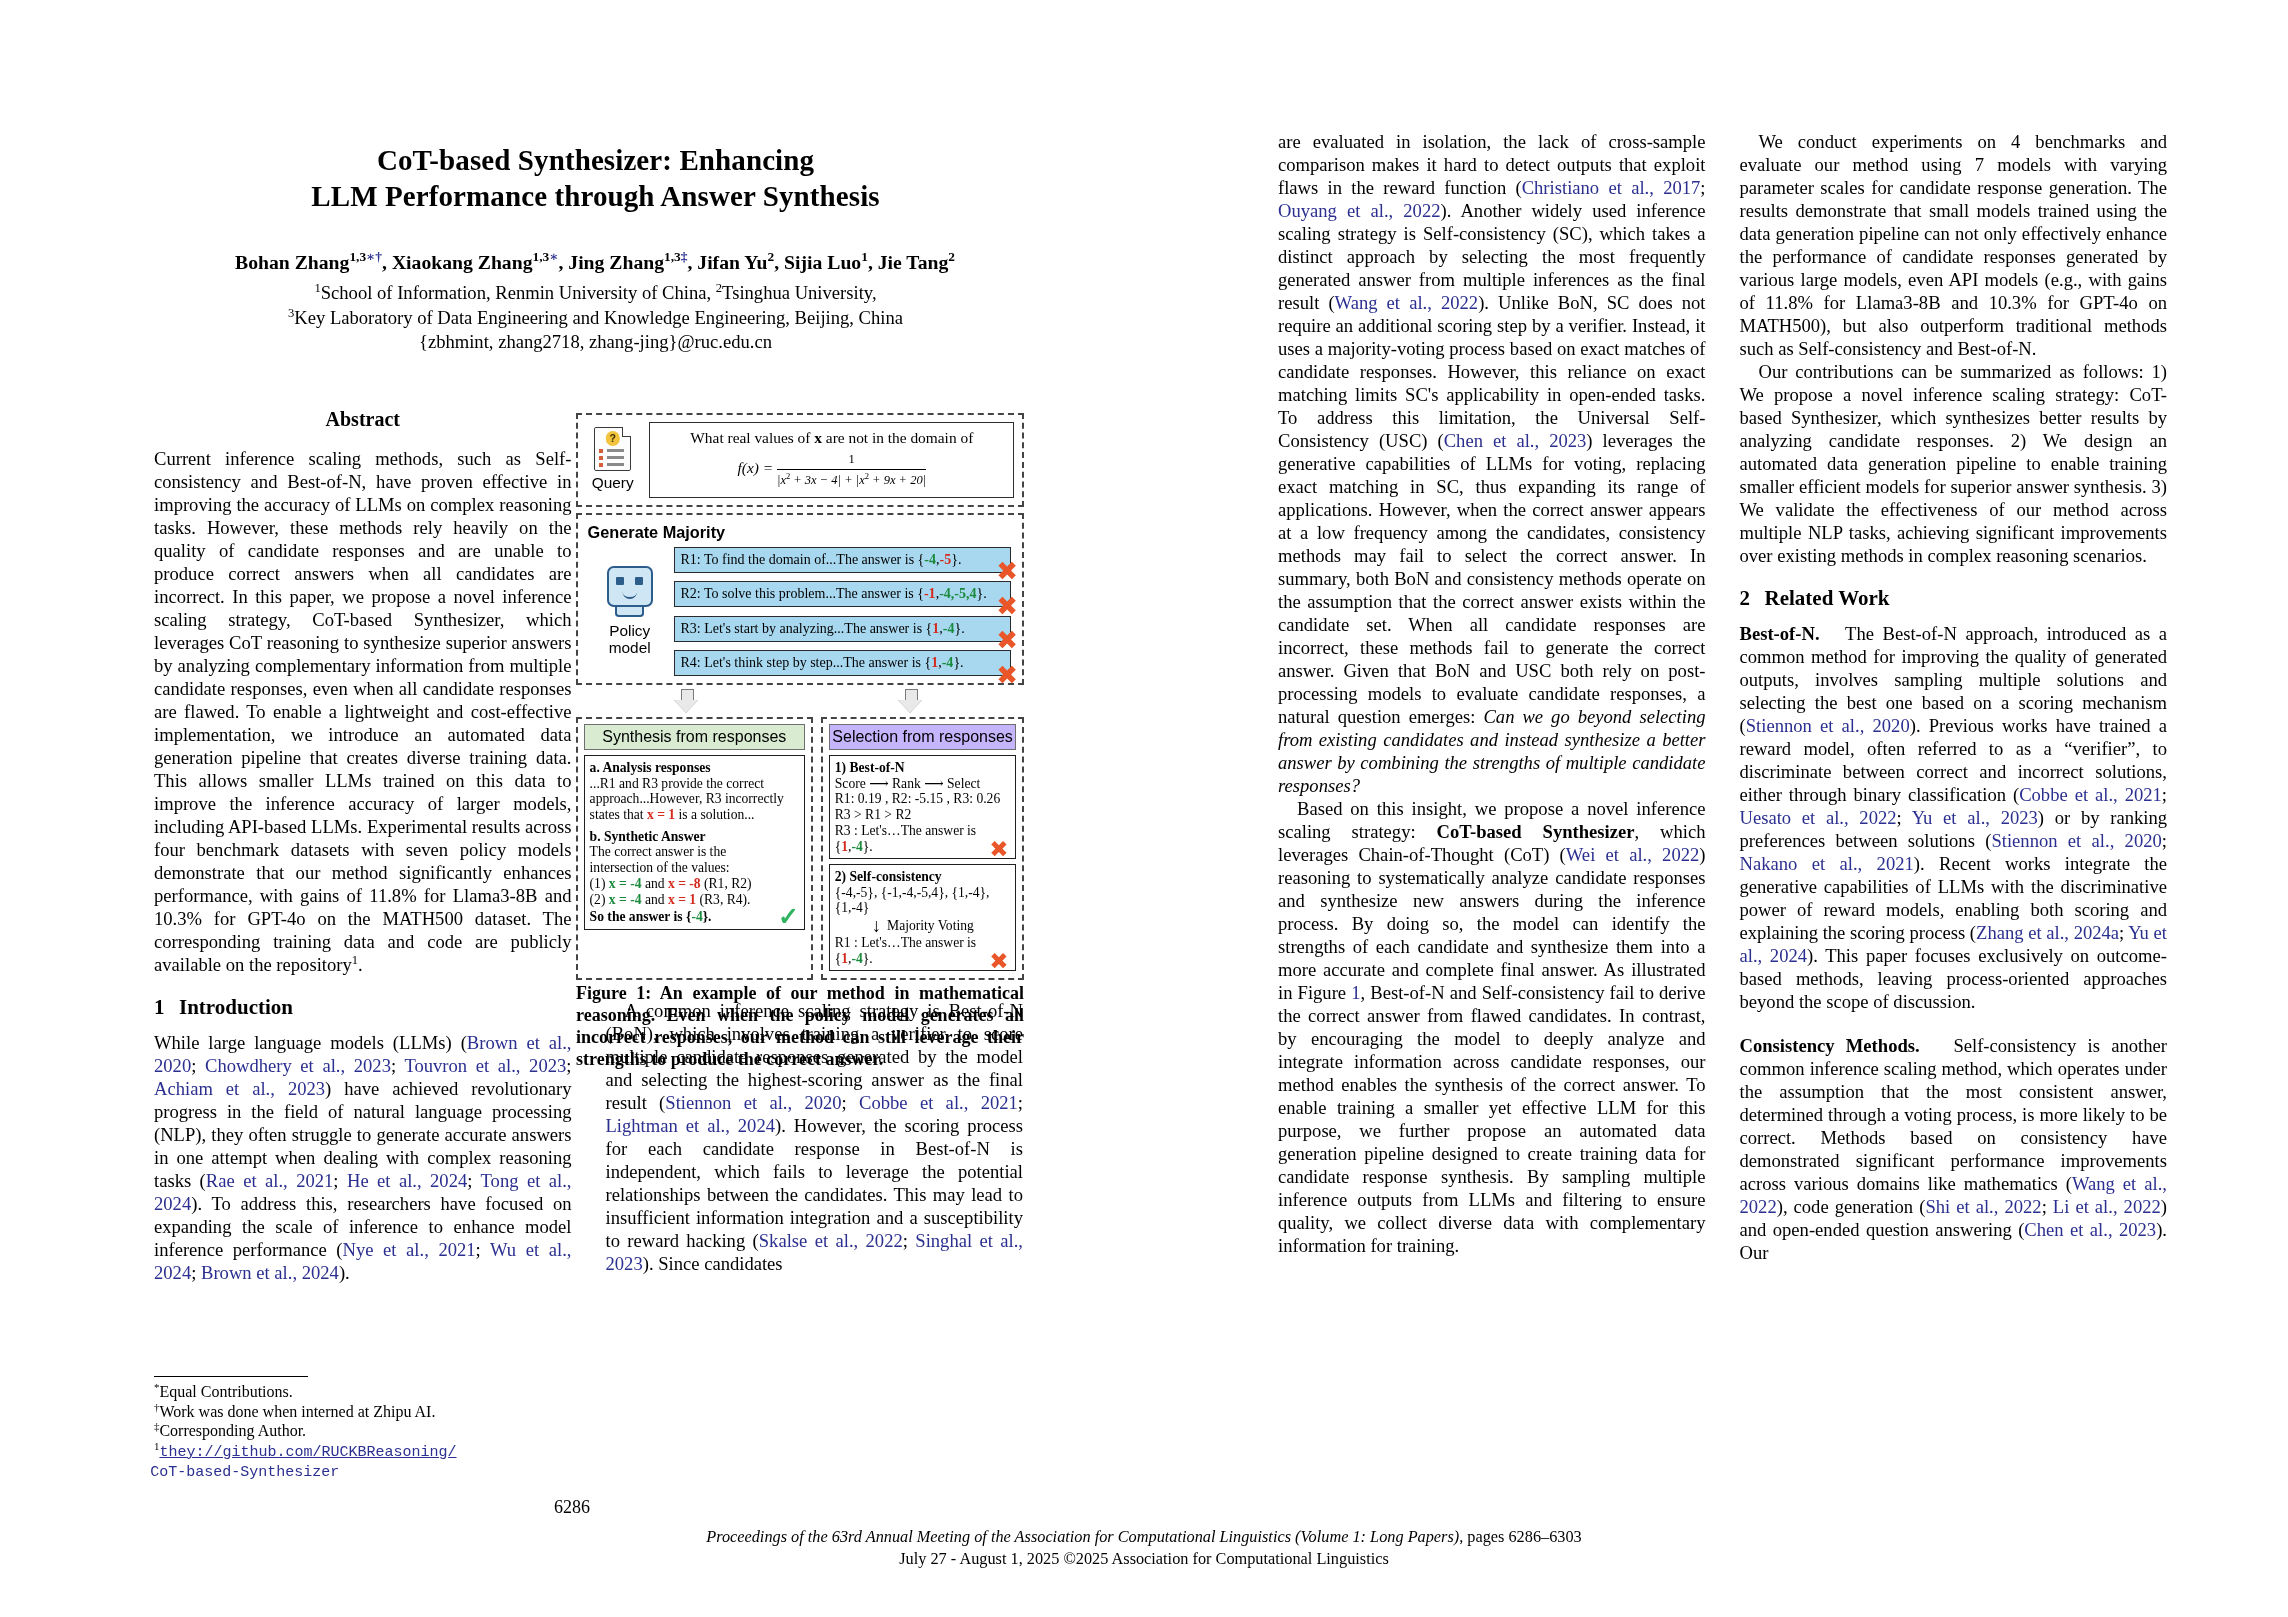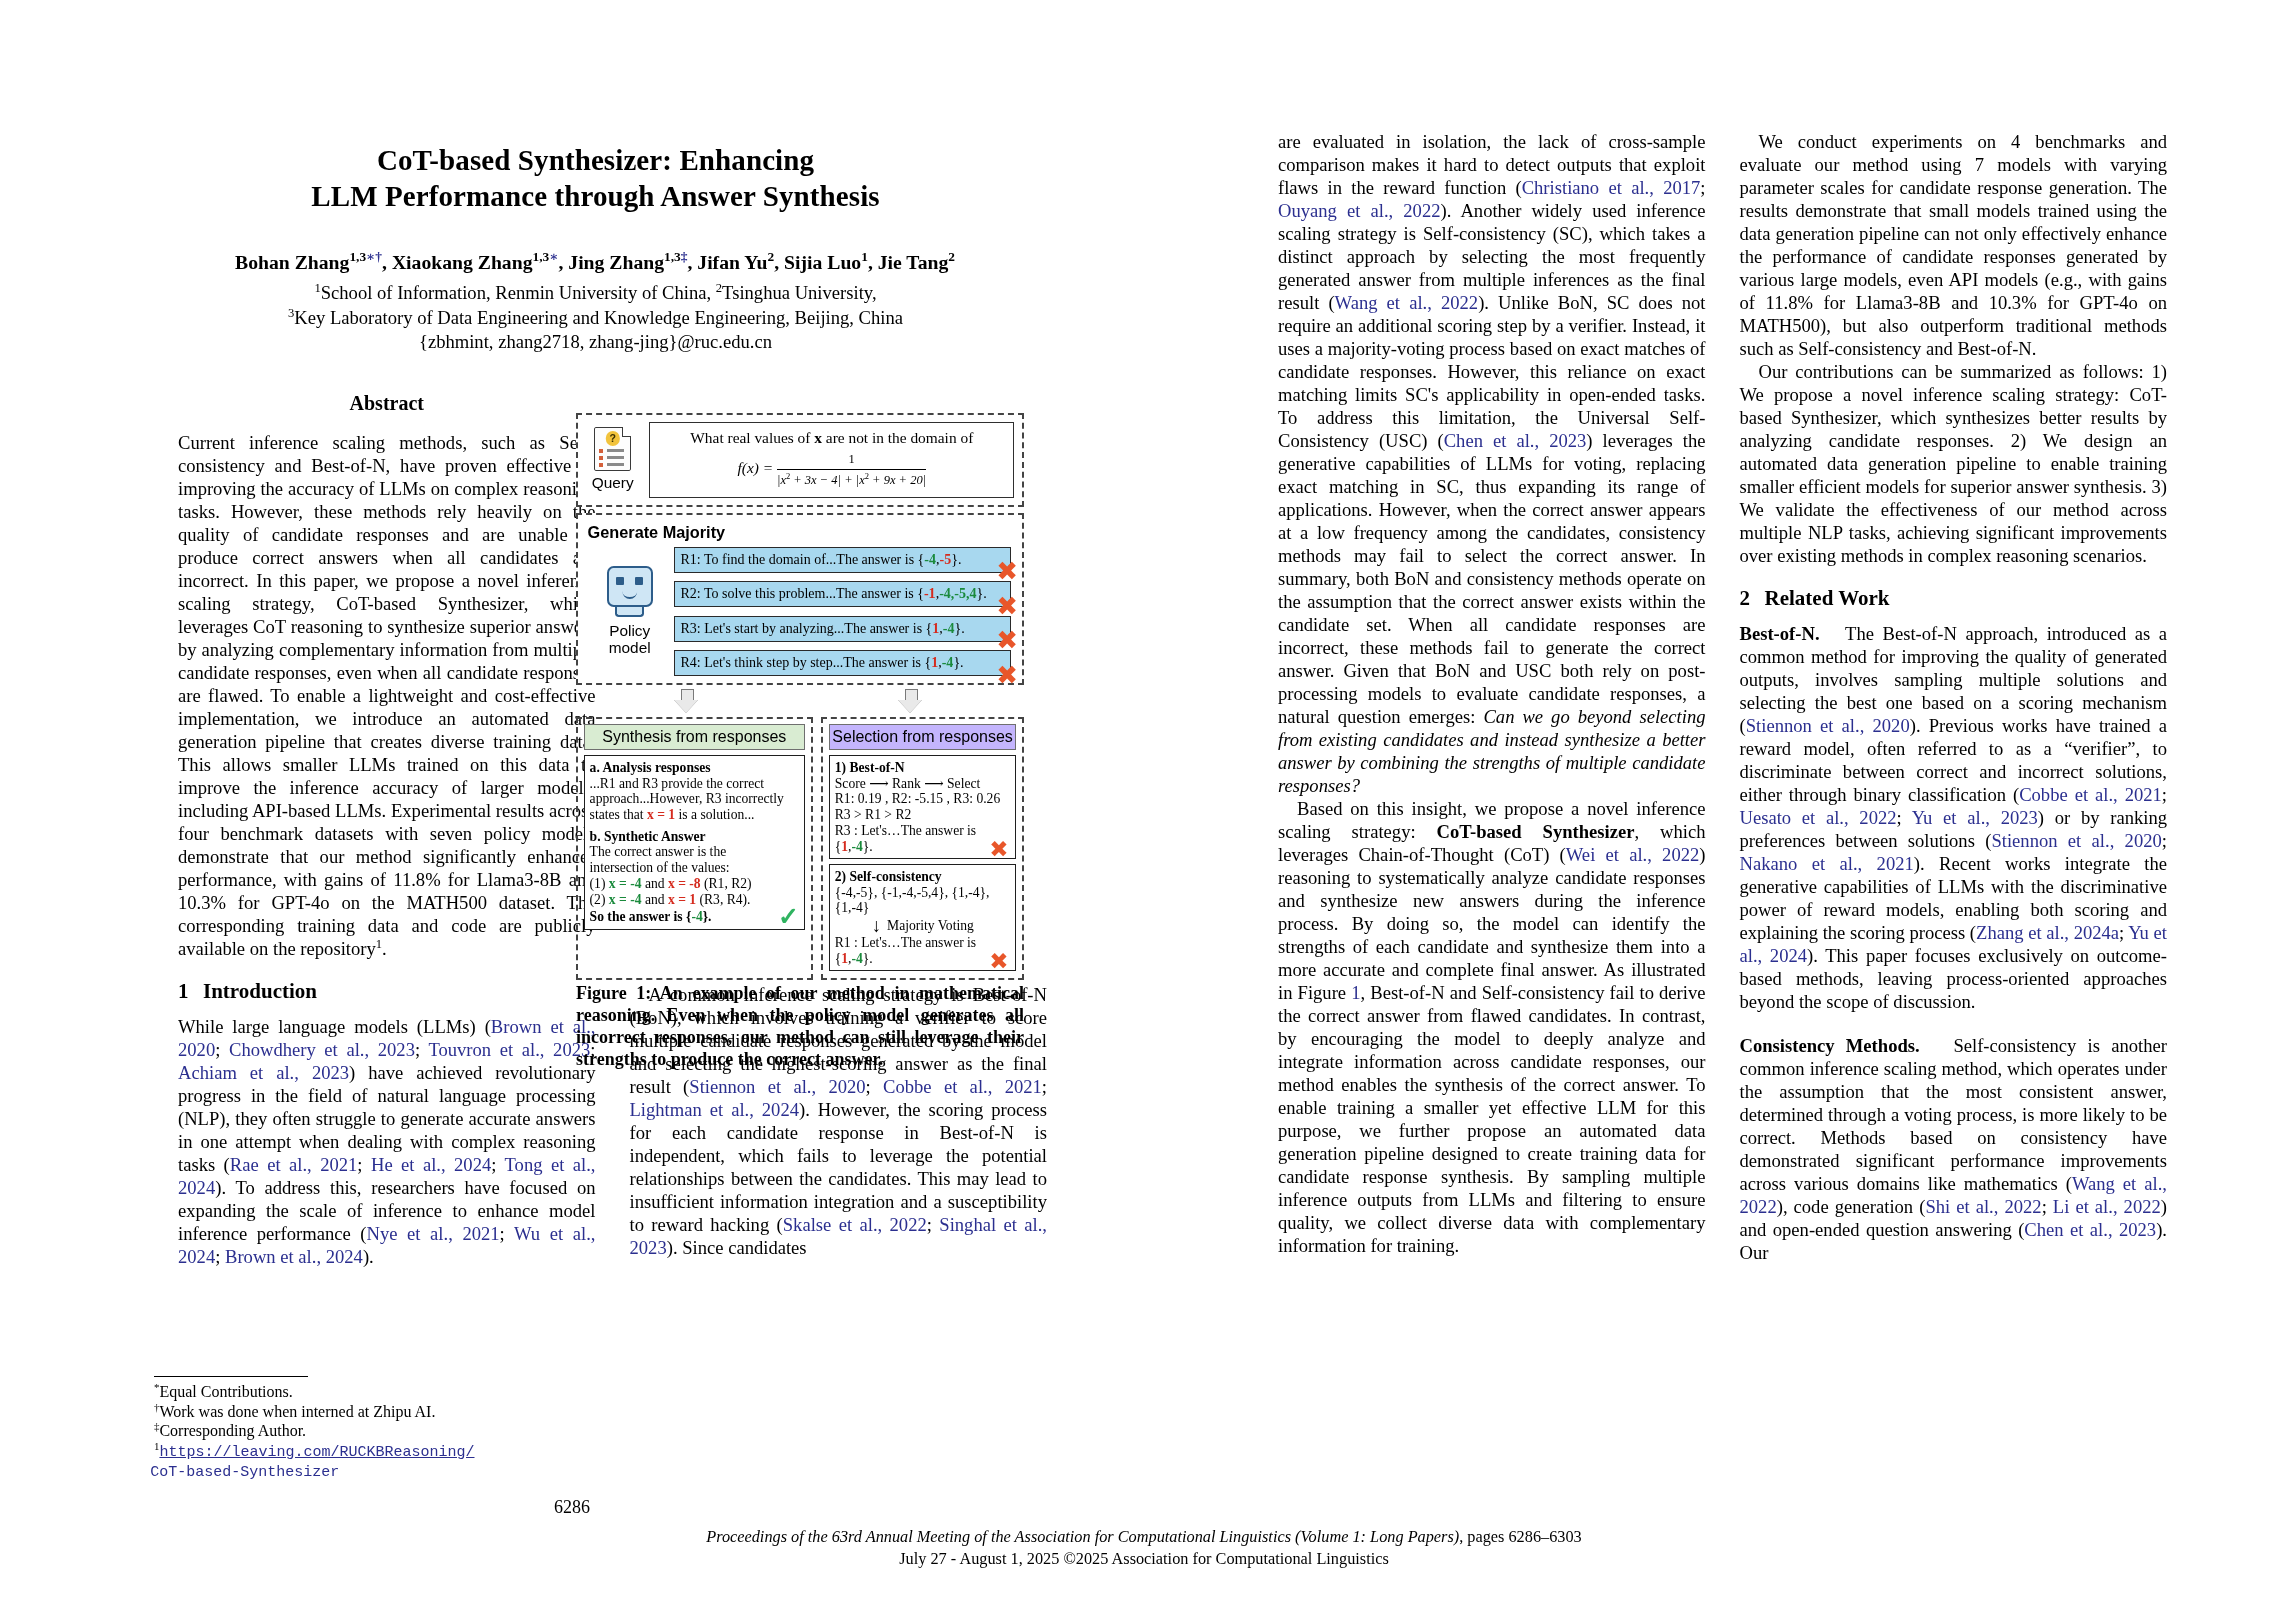--- a/index.html
+++ b/index.html
@@ -188,21 +188,21 @@
     <div class="authors">
       Bohan Zhang<sup>1,3<span class="cite">∗†</span></sup>, Xiaokang Zhang<sup>1,3<span class="cite">∗</span></sup>, Jing Zhang<sup>1,3<span class="cite">‡</span></sup>, Jifan Yu<sup>2</sup>, Sijia Luo<sup>1</sup>, Jie Tang<sup>2</sup>
     </div>
 
     <div class="affil">
       <div><sup>1</sup><span>School of Information, Renmin University of China,</span> <sup>2</sup><span>Tsinghua University,</span></div>
       <div><sup>3</sup><span>Key Laboratory of Data Engineering and Knowledge Engineering, Beijing, China</span></div>
       <div>{zbhmint, zhang2718, zhang-jing}@ruc.edu.cn</div>
     </div>
 
-    <div class="cols" style="top:392px;margin-left:24px;">
+    <div class="cols" style="top:408px;">
 
       <div class="col">
         <div class="sec-abstract">Abstract</div>
         <p><span>Current inference scaling methods, such as Self-consistency and Best-of-N, have proven effective in improving the accuracy of LLMs on complex reasoning tasks. However, these methods rely heavily on the quality of candidate responses and are unable to produce correct answers when all candidates are incorrect. In this paper, we propose a novel inference scaling strategy, CoT-based Synthesizer, which leverages CoT reasoning to synthesize superior answers by analyzing complementary information from multiple candidate responses, even when all candidate responses are flawed. To enable a lightweight and cost-effective implementation, we introduce an automated data generation pipeline that creates diverse training data. This allows smaller LLMs trained on this data to improve the inference accuracy of larger models, including API-based LLMs. Experimental results across four benchmark datasets with seven policy models demonstrate that our method significantly enhances performance, with gains of 11.8% for Llama3-8B and 10.3% for GPT-4o on the MATH500 dataset. The corresponding training data and code are publicly available on the repository</span><sup>1</sup><span>.</span></p>
 
         <div class="sec-head">
           <span class="num">1</span><span>Introduction</span>
         </div>
 
         <p><span>While large language models (LLMs) (</span><span class="cite">Brown et al., 2020</span>; <span class="cite">Chowdhery et al., 2023</span>; <span class="cite">Touvron et al., 2023</span>; <span class="cite">Achiam et al., 2023</span><span>) have achieved revolutionary progress in the field of natural language processing (NLP), they often struggle to generate accurate answers in one attempt when dealing with complex reasoning tasks (</span><span class="cite">Rae et al., 2021</span>; <span class="cite">He et al., 2024</span>; <span class="cite">Tong et al., 2024</span><span>). To address this, researchers have focused on expanding the scale of inference to enhance model inference performance (</span><span class="cite">Nye et al., 2021</span>; <span class="cite">Wu et al., 2024</span>; <span class="cite">Brown et al., 2024</span><span>).</span></p>
@@ -345,21 +345,21 @@
       </div>
     </div>
 
     <div class="fig-caption">Figure 1: An example of our method in mathematical reasoning. Even when the policy model generates all incorrect responses, our method can still leverage their strengths to produce the correct answer.</div>
 
     <div class="footnotes">
       <div class="fn-rule"></div>
       <div class="fn"><sup>*</sup><span>Equal Contributions.</span></div>
       <div class="fn"><sup>†</sup><span>Work was done when interned at Zhipu AI.</span></div>
       <div class="fn"><sup>‡</sup><span>Corresponding Author.</span></div>
-      <div class="fn"><sup>1</sup><a class="mono" href="#">https://leaving.com/RUCKBReasoning/</a></div>
+      <div class="fn"><sup>1</sup><a class="mono" href="#">they://github.com/RUCKBReasoning/</a></div>
       <div class="fn mono" style="margin-left:-3.8px">CoT-based-Synthesizer</div>
     </div>
 
     <div class="pageno">6286</div>
     <div class="proc" style="left:115px; width:2058px;">
       <div><span>Proceedings of the 63rd Annual Meeting of the Association for Computational Linguistics (Volume 1: Long Papers)</span><span class="nonital">, pages 6286–6303</span></div>
       <div class="nonital">July 27 - August 1, 2025 ©2025 Association for Computational Linguistics</div>
     </div>
   </div>
 

